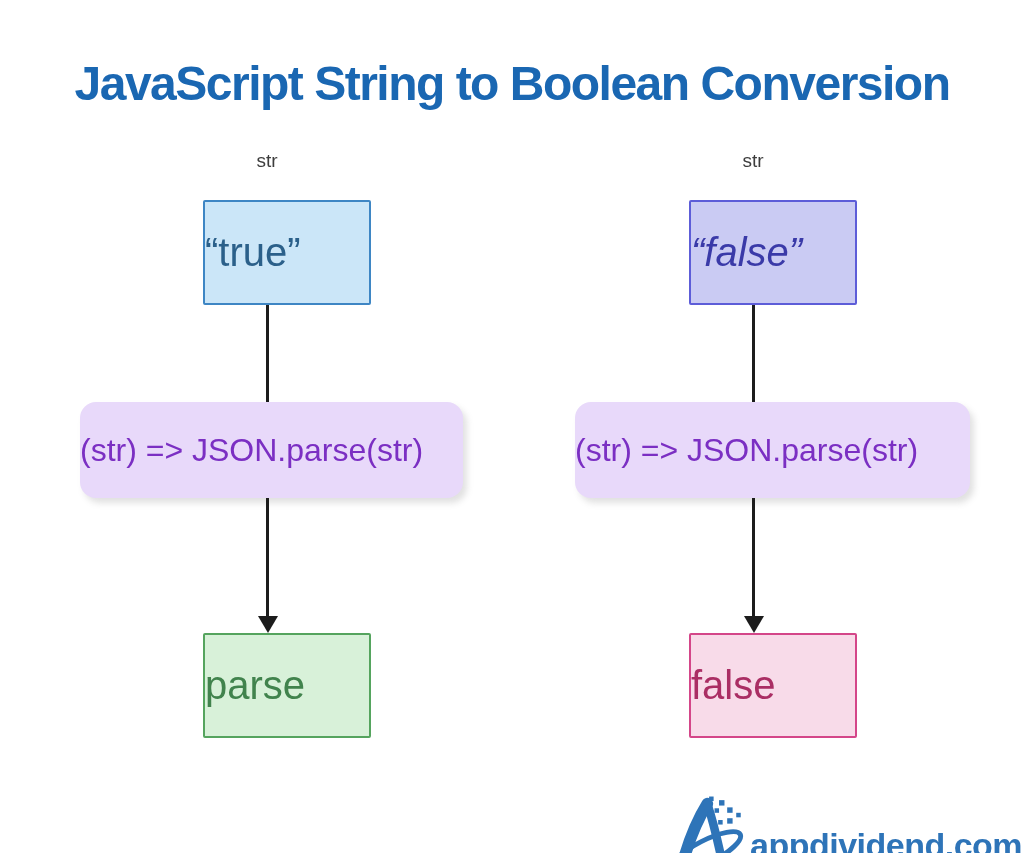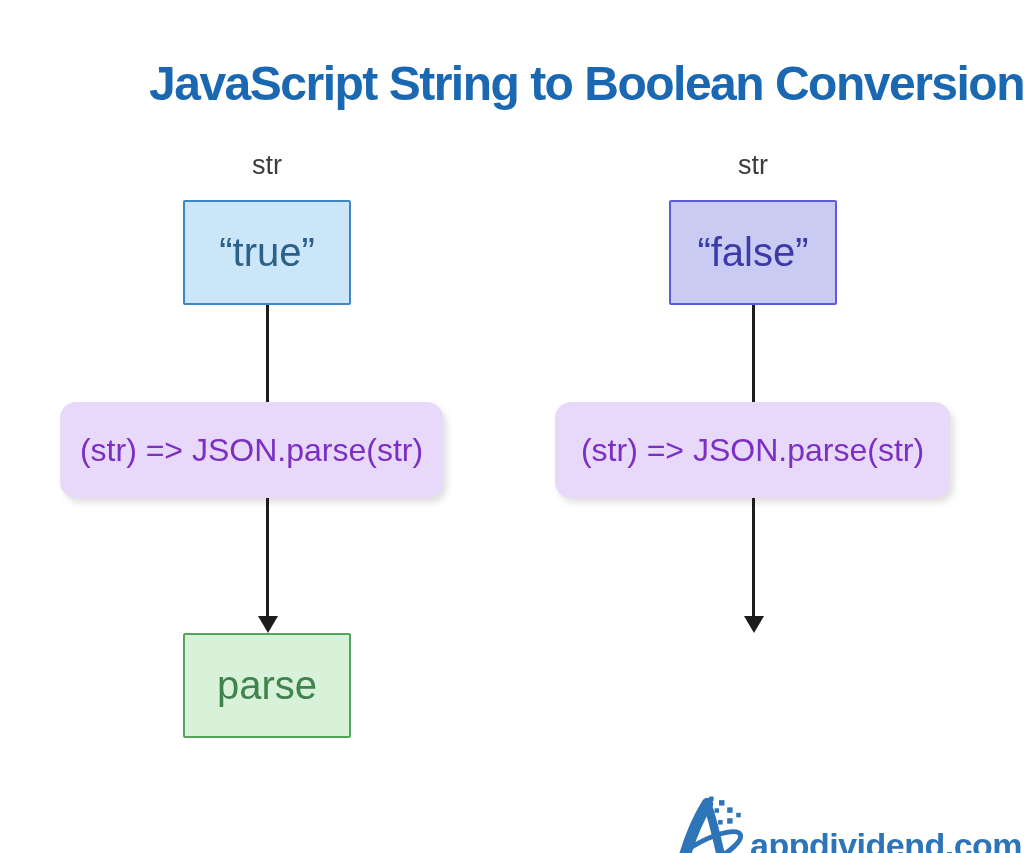--- a/index.html
+++ b/index.html
@@ -13,63 +13,64 @@
     width: 1024px;
     height: 853px;
     background: #ffffff;
     overflow: hidden;
   }
   .title {
     position: absolute;
     left: 0;
     right: 0;
     top: 56px;
-    text-align: right;
+    text-align: center;
     font-size: 48px;
     font-weight: 800;
     letter-spacing: -1.5px;
     color: var(--title-blue, #1a67b2);
     white-space: nowrap;
   }
   .var-label {
     position: absolute;
     top: 150px;
     width: 200px;
     text-align: center;
-    font-size: 27px;
+    font-size: 19px;
     color: var(--label-gray, #3d3d3d);
   }
   .var-label.left  { left: 167px; }
   .var-label.right { left: 653px; }
 
   .box {
     position: absolute;
     box-sizing: border-box;
     display: flex;
     align-items: center;
-    justify-content: center;
     text-align: center;
+    margin-left: 20px;
   }
   .box.input, .box.output {
     width: 168px;
     height: 105px;
     font-size: 40px;
     border-radius: 2px;
   }
   .box.input.left {
     left: 183px; top: 200px;
     background: var(--input-true-fill, #cbe6f8);
     border: 2px solid var(--input-true-border, #3e86c4);
     color: var(--input-true-text, #2b608a);
   }
   .box.input.right {
     left: 669px; top: 200px;
     background: var(--input-false-fill, #cacbf3);
     border: 2px solid var(--input-false-border, #5d5dd8);
     color: var(--input-false-text, #3a3aa8);
+    font-style: italic;
   }
   .box.fn {
     top: 402px;
     height: 96px;
     background: var(--function-fill, #e8d9fa);
     color: var(--function-text, #7b2fc3);
     font-size: 32px;
     border-radius: 16px;
     box-shadow: 4px 5px 6px rgba(120,120,120,0.22);
     white-space: nowrap;
@@ -154,20 +155,23 @@
   <div class="var-label right">str</div>
   <div class="box input right">
     <span>“false”</span>
   </div>
   <div class="connector c1 right"></div>
   <div class="box fn right">
     <span>(str) =&gt; JSON.parse(str)</span>
   </div>
   <div class="connector c2 right"></div>
   <div class="arrowhead right"></div>
+  <div class="box output right">
+    <span>false</span>
+  </div>
 
   <div class="logo">
     <svg class="logo-mark" viewBox="0 0 84 94" overflow="visible" xmlns="http://www.w3.org/2000/svg">
       <g fill="none" stroke="#2e74b8" stroke-linecap="round">
         <ellipse cx="38" cy="66" rx="42" ry="12.5" stroke-width="5.5" transform="rotate(-27 38 66)"></ellipse>
         <path d="M9 90 C16 60 26 34 39 13" stroke-width="13"></path>
         <path d="M39 13 C45 31 49 48 53 66" stroke-width="9.5"></path>
       </g>
       <g fill="#2e74b8">
         <rect x="41" y="5" width="5" height="5"></rect>

